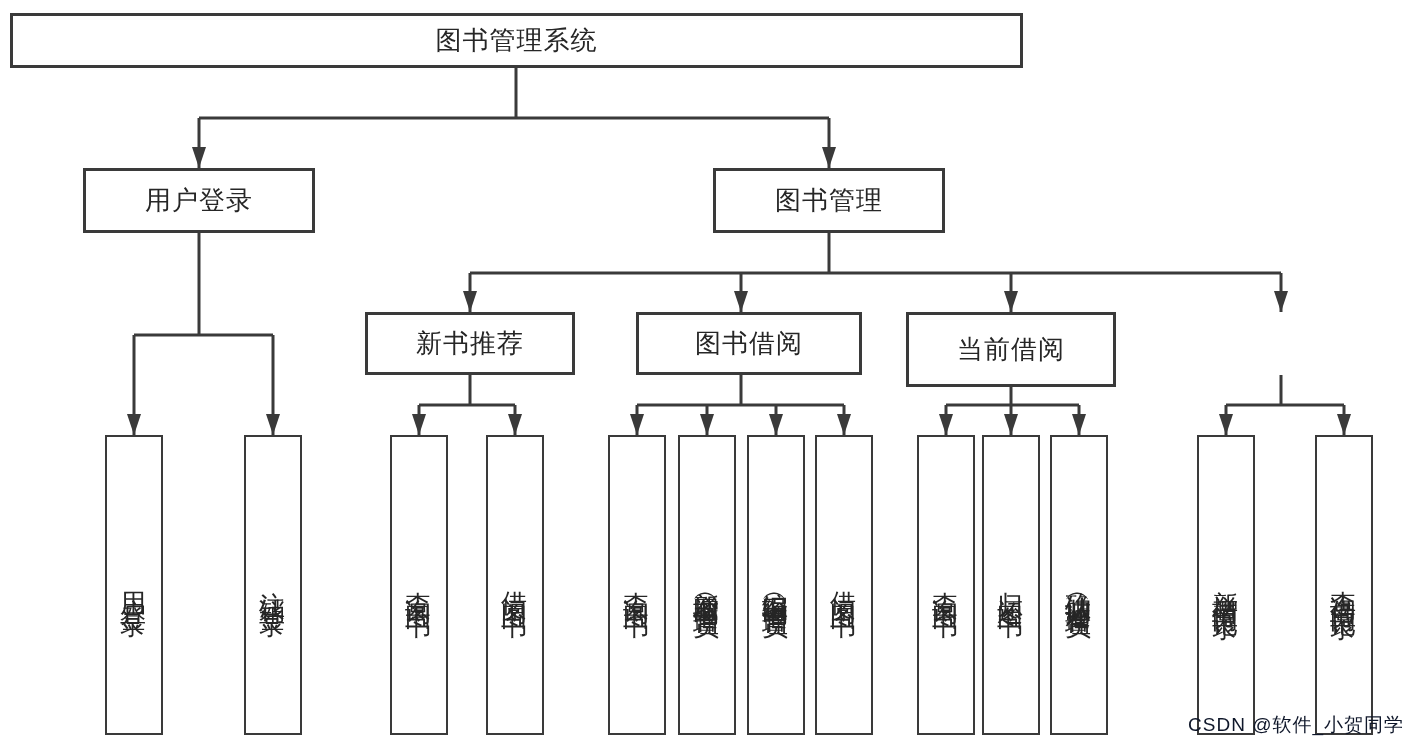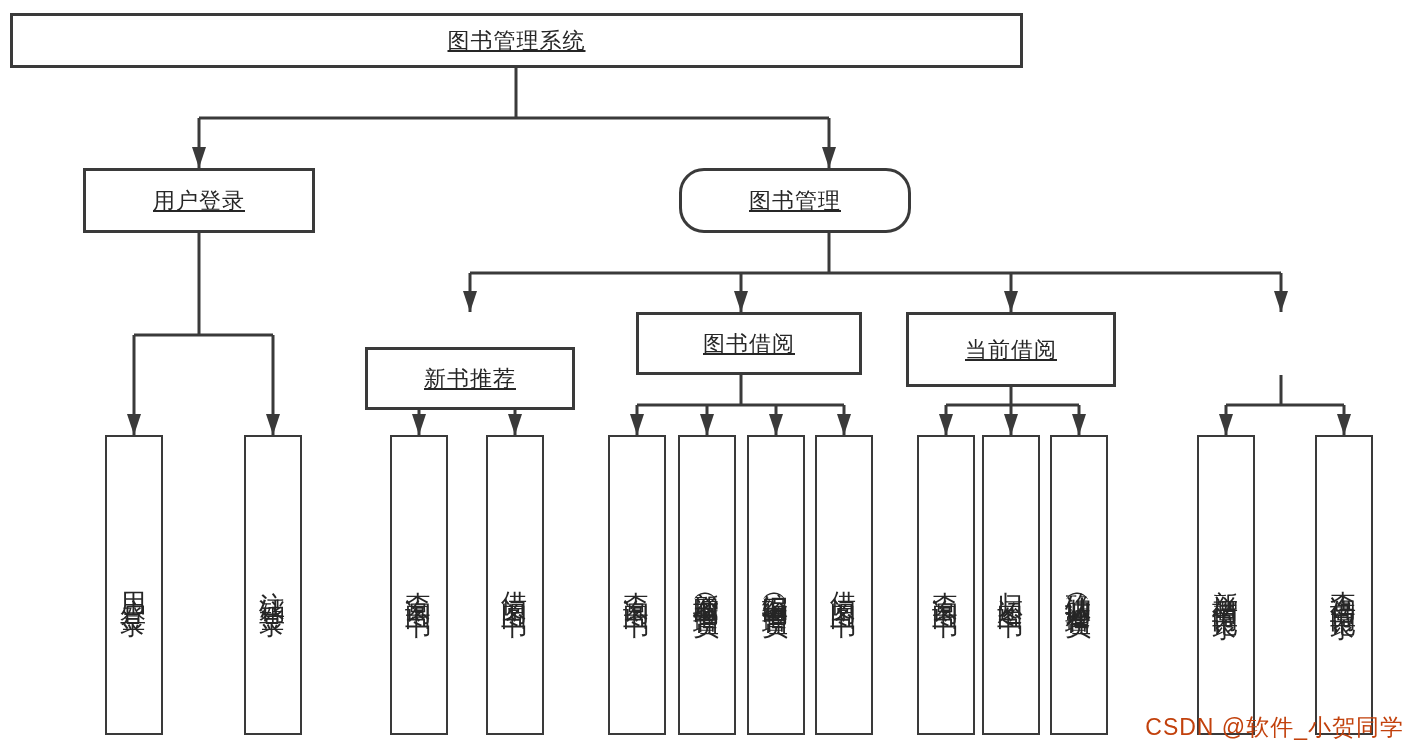--- a/index.html
+++ b/index.html
@@ -18,48 +18,47 @@
     position: absolute; left: 0; top: 0;
     width: 1405px; height: 747px;
     z-index: 1;
   }
   .hbox {
     position: absolute;
     background: #ffffff;
     border: 3px solid #3a3a3a;
     box-sizing: border-box;
     display: flex; align-items: center; justify-content: center;
-    font-size: 22px;
+    font-size: 26px;
     color: #262626;
     letter-spacing: 1px;
     z-index: 2;
     white-space: nowrap;
-    text-decoration: underline;
   }
   .leaf {
     position: absolute;
     top: 435px;
     width: 58px; height: 300px;
     background: #ffffff;
     border: 2.5px solid #3a3a3a;
     box-sizing: border-box;
     display: flex; align-items: center; justify-content: center;
     writing-mode: vertical-lr;
     text-orientation: mixed;
     font-size: 26px;
     letter-spacing: 7px;
     color: #262626;
     z-index: 2;
     overflow: hidden;
   }
   .watermark {
     position: absolute;
     top: 712px; right: 1px;
-    font-size: 23px;
-    color: #c2410c;
+    font-size: 19px;
+    color: #0f172a;
     letter-spacing: 1px;
     z-index: 5;
     white-space: nowrap;
   }
 </style>
 </head>
 <body>
 
 <div id="canvas">
 
@@ -92,23 +91,23 @@
       <polygon points="1004,414 1018,414 1011,435"></polygon>
       <polygon points="1072,414 1086,414 1079,435"></polygon>
       <polygon points="1219,414 1233,414 1226,435"></polygon>
       <polygon points="1337,414 1351,414 1344,435"></polygon>
     </g>
   </svg>
 
   <div class="hbox" style="left:10px; top:13px; width:1013px; height:55px;">图书管理系统</div>
 
   <div class="hbox" style="left:83px; top:168px; width:232px; height:65px;">用户登录</div>
-  <div class="hbox" style="left:679px; top:168px; width:232px; height:65px;border-radius:25px;">图书管理</div>
+  <div class="hbox" style="left:713px; top:168px; width:232px; height:65px;">图书管理</div>
 
-  <div class="hbox" style="left:365px; top:312px; width:210px; height:63px;margin-top:35px;">新书推荐</div>
+  <div class="hbox" style="left:365px; top:312px; width:210px; height:63px;">新书推荐</div>
   <div class="hbox" style="left:636px; top:312px; width:226px; height:63px;">图书借阅</div>
   <div class="hbox" style="left:906px; top:312px; width:210px; height:75px;">当前借阅</div>
 
   <div class="leaf" style="left:105px;">用户登录</div>
   <div class="leaf" style="left:244px;">注销登录</div>
 
   <div class="leaf" style="left:390px;">查询图书</div>
   <div class="leaf" style="left:486px;">借阅图书</div>
 
   <div class="leaf" style="left:608px;">查询图书</div>

